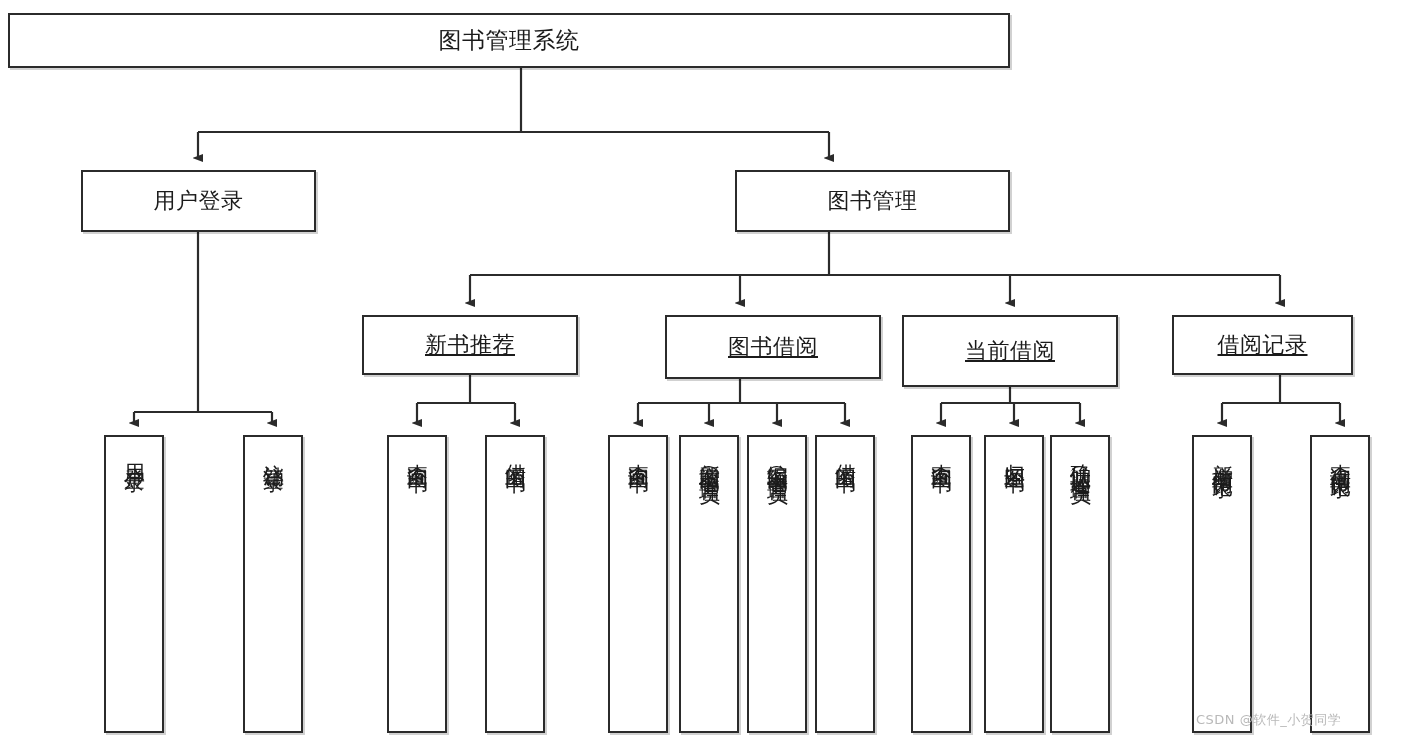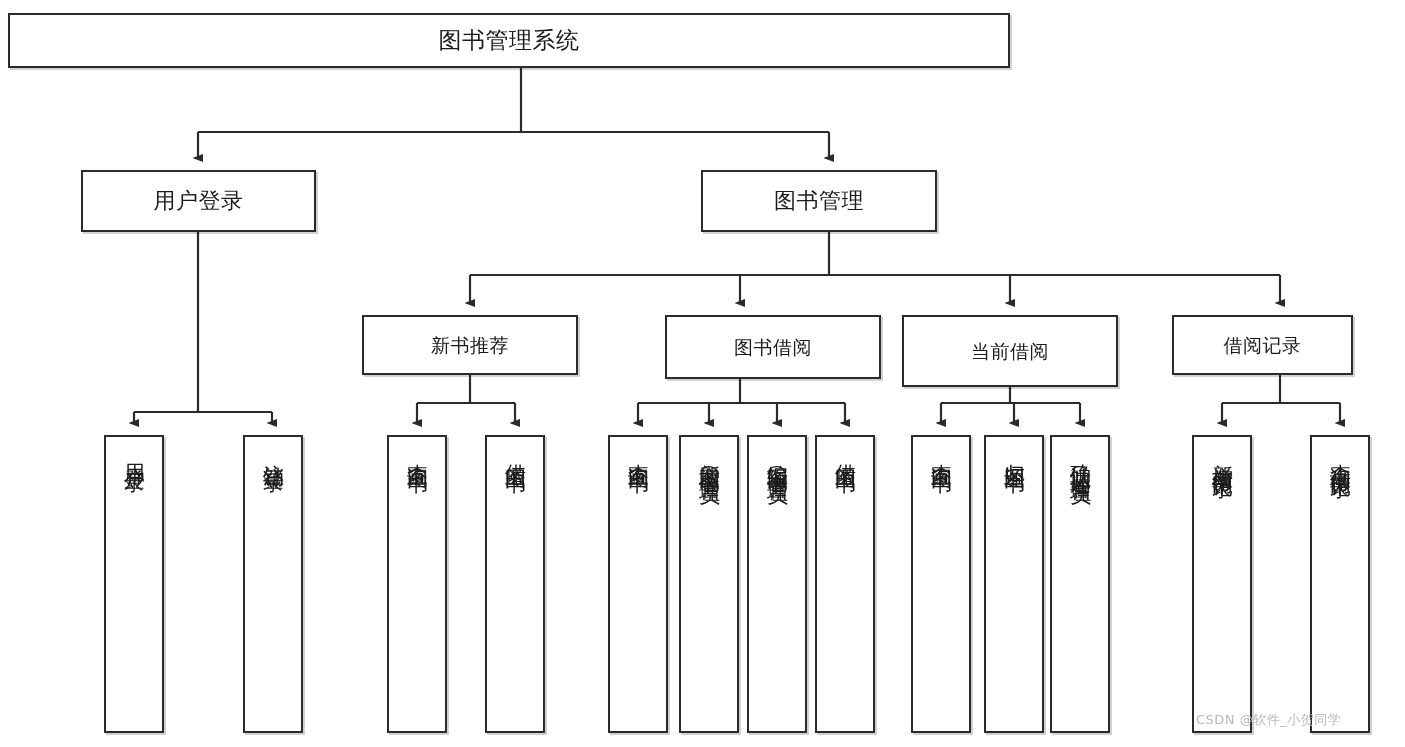--- a/index.html
+++ b/index.html
@@ -23,21 +23,21 @@
     color:#1b1b1b;
   }
   .node .label{
     display:block;
     text-align:center;
     line-height:1.18;
     letter-spacing:0.5px;
   }
   .node.root .label{font-size:23px;}
   .node.lvl2 .label{font-size:22px;}
-  .node.lvl3 .label{font-size:19px;}
+  .node.lvl3 .label{font-size:22px;text-decoration:underline;}
 
   
   .node.leaf{
     align-items:flex-start;
     justify-content:center;
     padding-top:10px;
   }
   .node.leaf .label{
     writing-mode:vertical-rl;
     text-orientation:upright;
@@ -111,21 +111,21 @@
     </g>
   </svg>
 
   <div class="node root" style="left:8px;top:13px;width:1002px;height:55px;">
     <span class="label">图书管理系统</span>
   </div>
 
   <div class="node lvl2" style="left:81px;top:170px;width:235px;height:62px;">
     <span class="label">用户登录</span>
   </div>
-  <div class="node lvl2" style="left:701px;top:170px;width:236px;height:62px;">
+  <div class="node lvl2" style="left:735px;top:170px;width:275px;height:62px;">
     <span class="label">图书管理</span>
   </div>
 
   <div class="node lvl3" style="left:362px;top:315px;width:216px;height:60px;">
     <span class="label">新书推荐</span>
   </div>
   <div class="node lvl3" style="left:665px;top:315px;width:216px;height:64px;">
     <span class="label">图书借阅</span>
   </div>
   <div class="node lvl3" style="left:902px;top:315px;width:216px;height:72px;">

